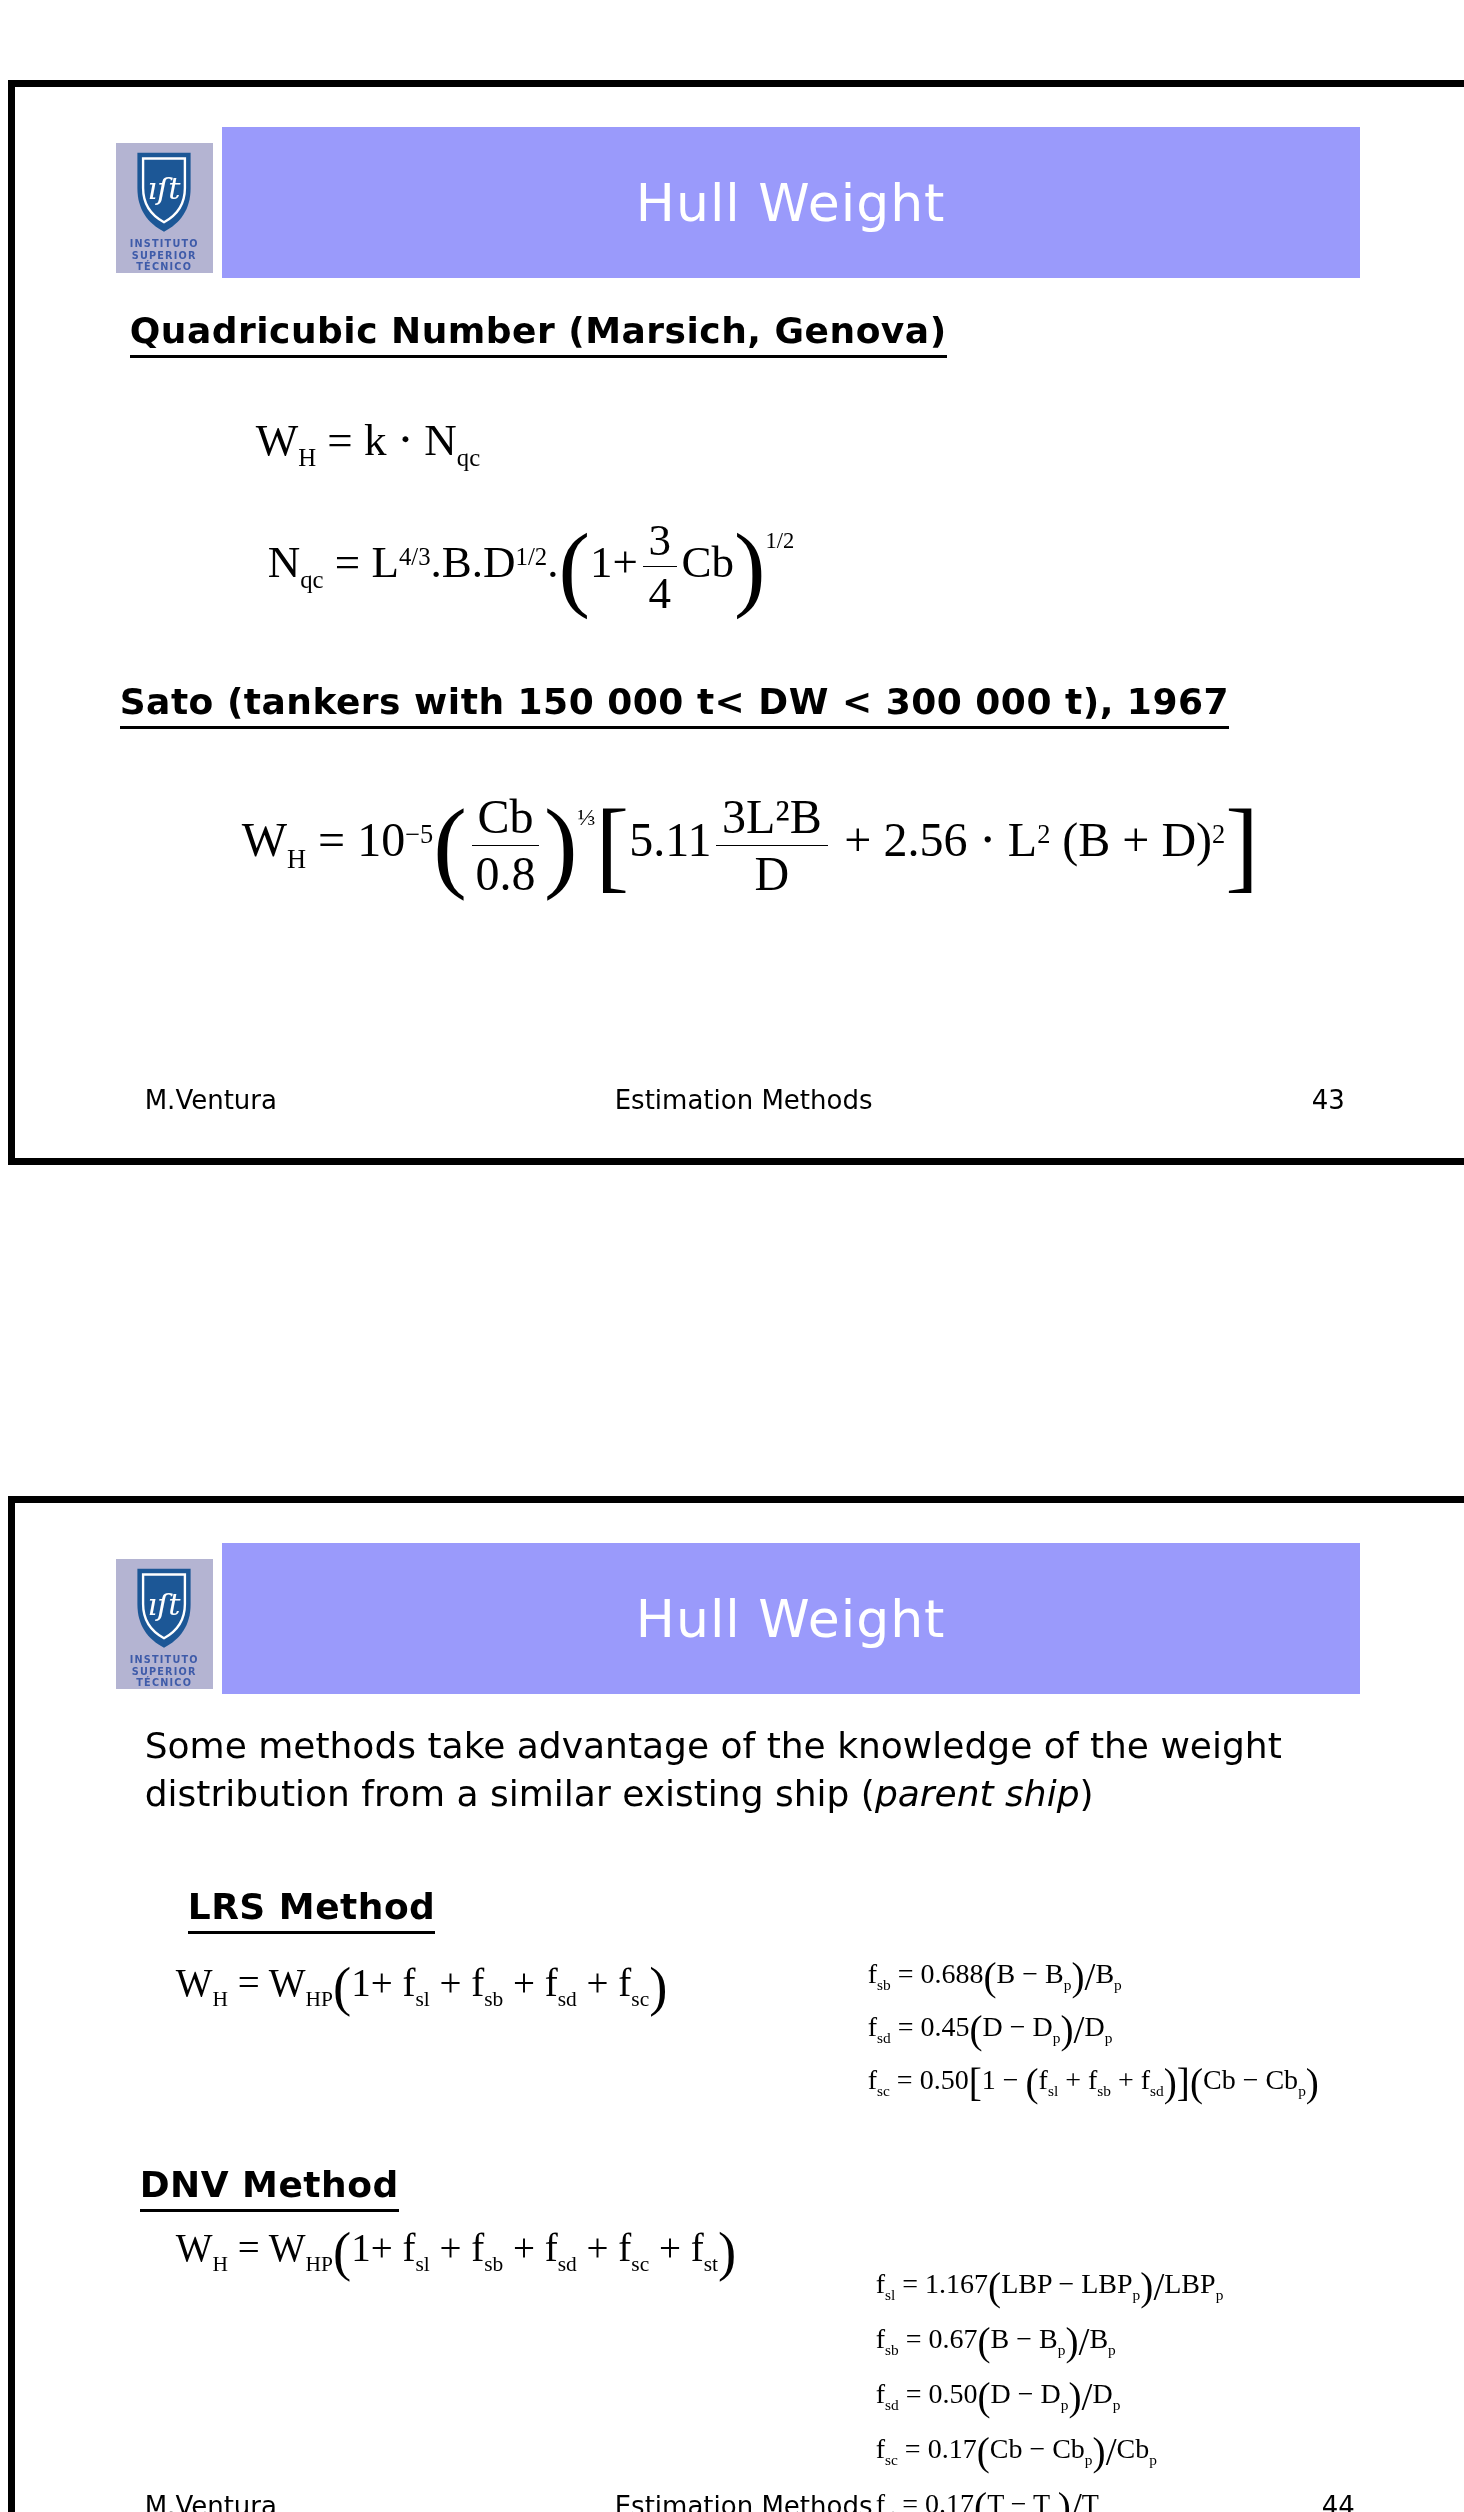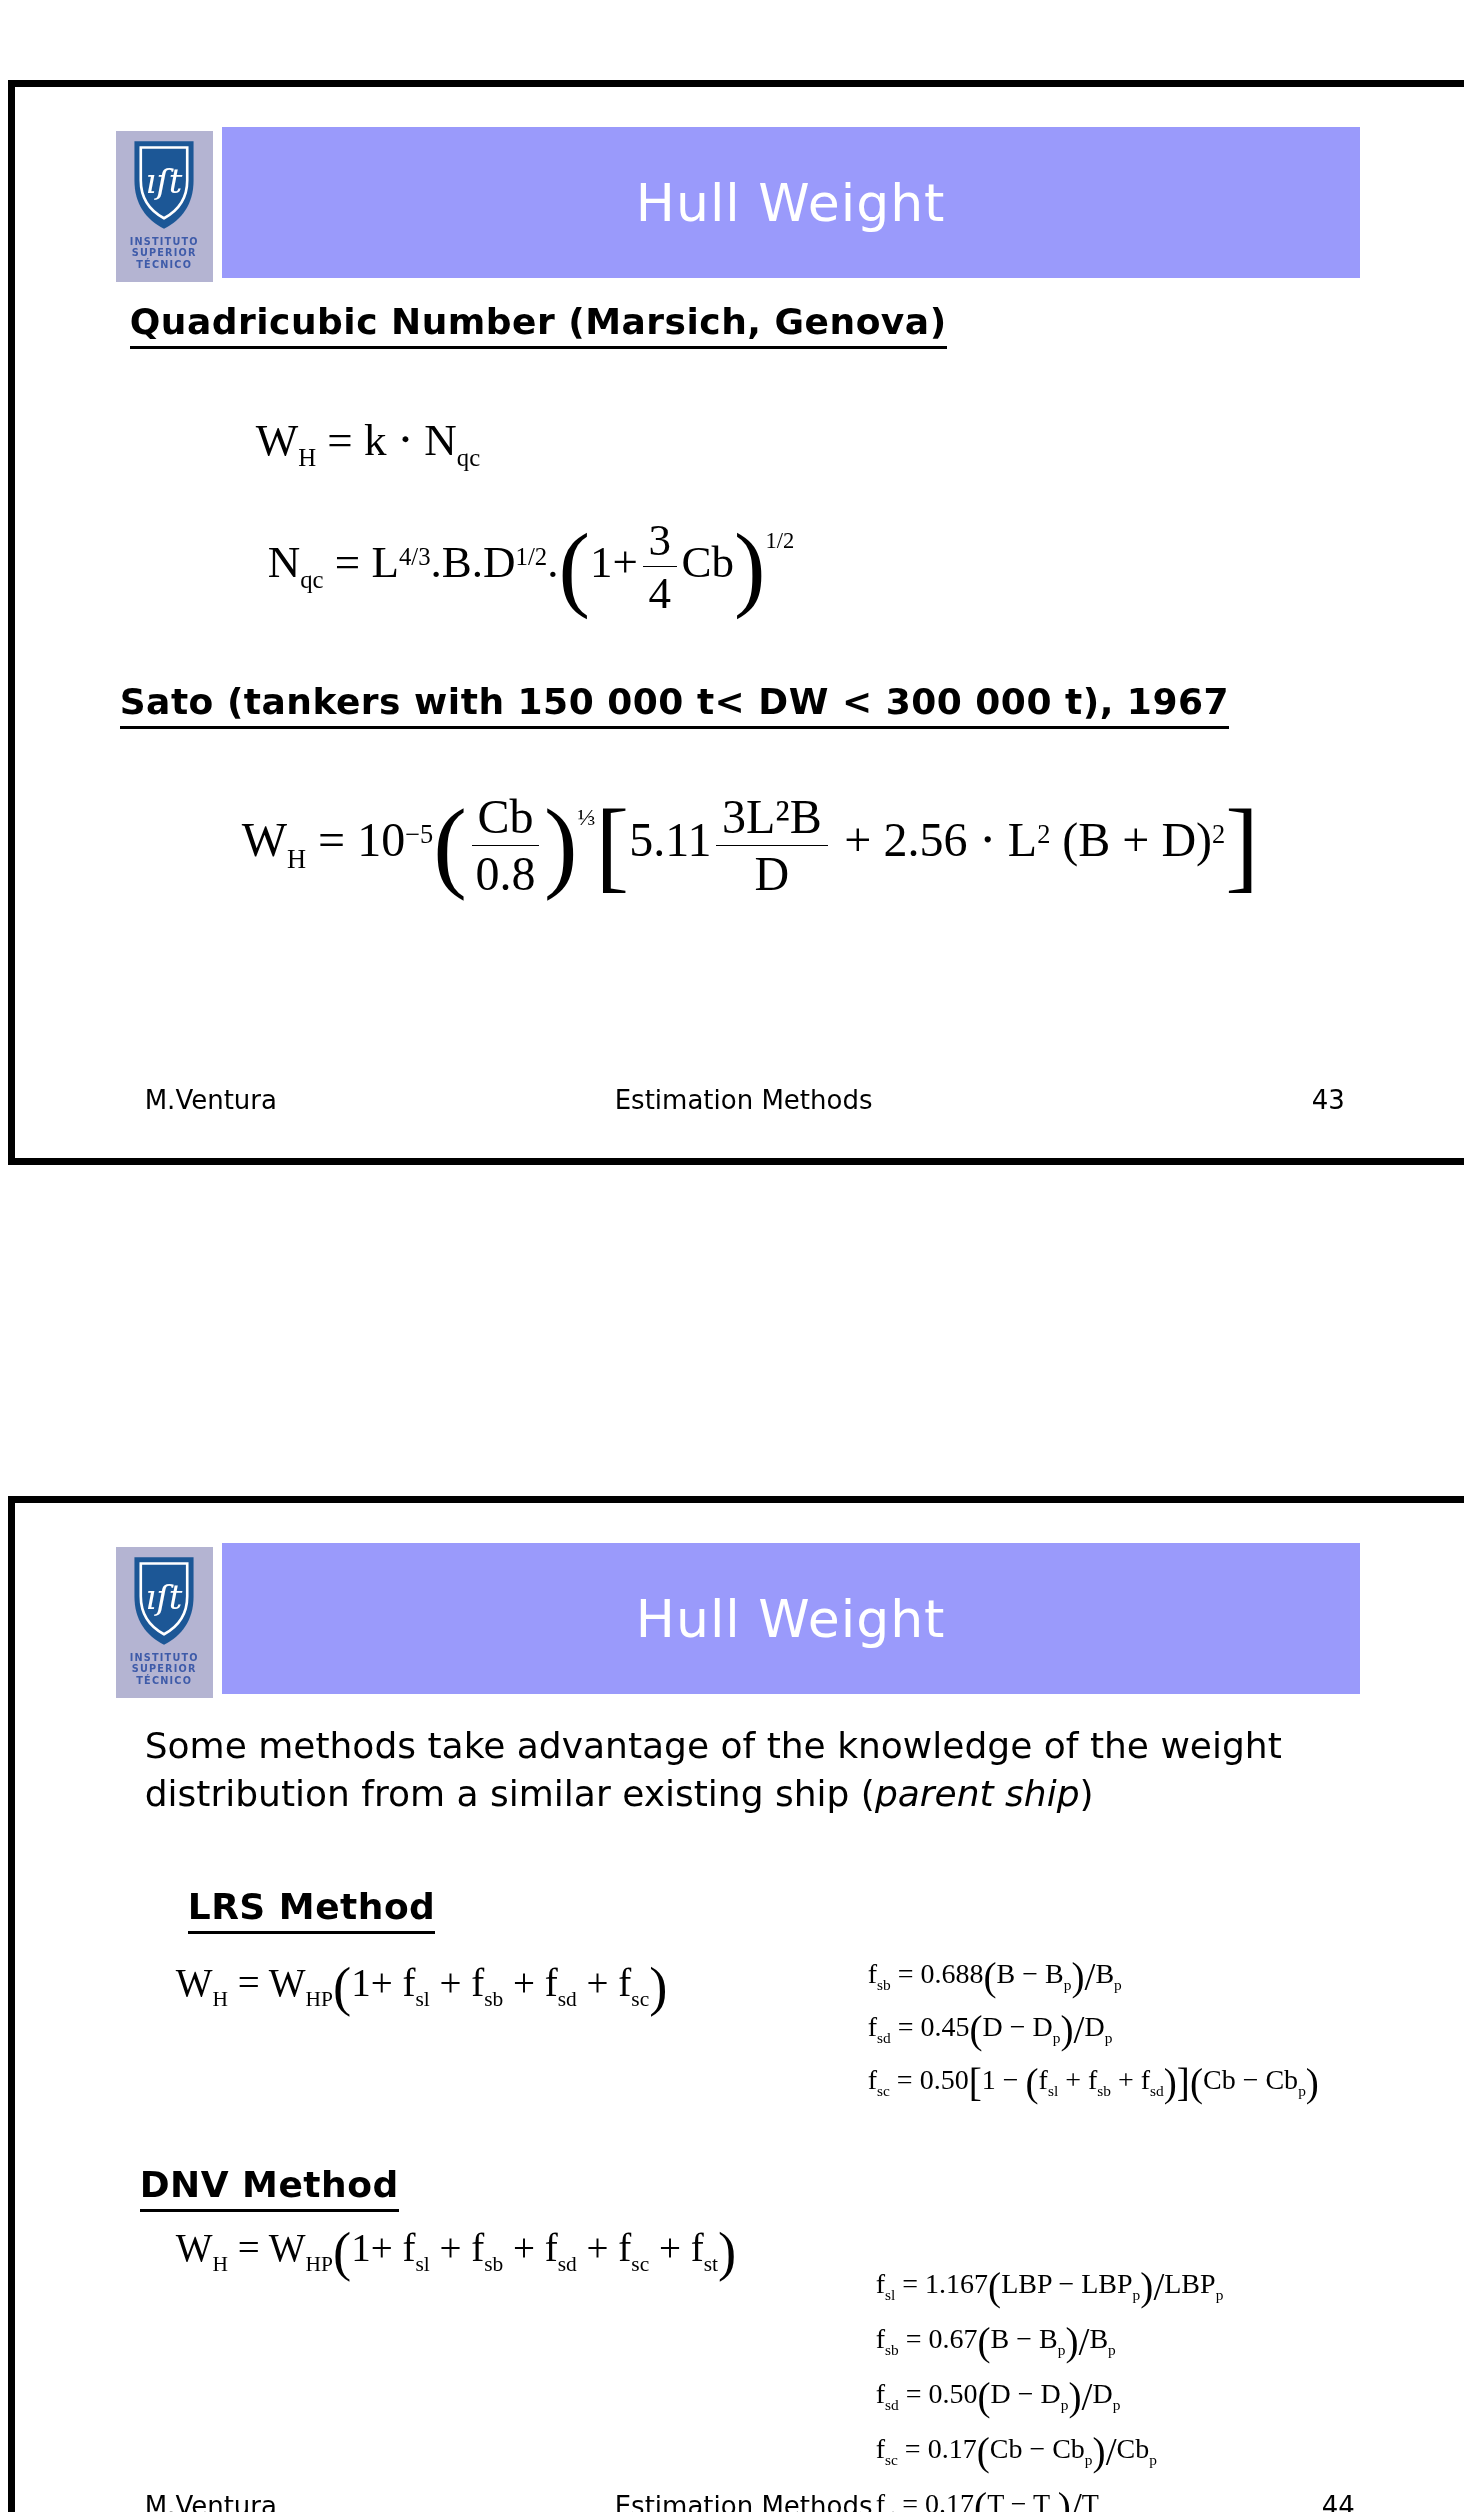--- a/index.html
+++ b/index.html
@@ -16,21 +16,21 @@
   .slide{
     position:absolute;left:7.7px;width:1534px;
     border:7.7px solid var(--ink);background:var(--paper);
   }
   #slide1{top:80px;height:1085px;}
   #slide2{top:1496px;height:1081px;}
   .slide-inner{position:relative;width:100%;height:100%;}
 
   
   .logo{
-    position:absolute;left:101px;top:44px;width:97px;height:151px;
+    position:absolute;left:101px;top:56px;width:97px;height:130px;
     background:var(--logo_bg);display:flex;flex-direction:column;align-items:center;
   }
   .logo svg{margin-top:6.8px;}
   .logo-caption{margin-top:2.9px;text-align:center;font-weight:bold;
     font-size:9.7px;line-height:11.6px;letter-spacing:1.2px;color:var(--caption);}
   .titlebar{
     position:absolute;left:207px;top:40px;width:1138px;height:151px;
     background:var(--bar);display:flex;align-items:center;justify-content:center;
   }
   .slide-title{color:#fff;font-size:52px;letter-spacing:1px;}
@@ -82,21 +82,21 @@
       <div class="logo-caption">
         <div>INSTITUTO</div>
         <div>SUPERIOR</div>
         <div>TÉCNICO</div>
       </div>
     </div>
     <div class="titlebar">
       <span class="slide-title">Hull Weight</span>
     </div>
 
-    <div class="sec-heading" style="left:115px;top:214px;">Quadricubic Number (Marsich, Genova)</div>
+    <div class="sec-heading" style="left:115px;top:223px;">Quadricubic Number (Marsich, Genova)</div>
 
     <div class="formula f46" style="left:241px;top:326px;"><span class="fx">W</span><span class="sub">H</span><span class="fx"> = k ⋅ N</span><span class="sub">qc</span></div>
 
     <div class="formula f46 tall" style="left:253px;top:428px;"><span class="fx">N</span><span class="sub">qc</span><span class="fx"> = L</span><span class="sup">4/3</span><span class="fx">.B.D</span><span class="sup">1/2</span><span class="fx">.</span><span class="big">(</span><span class="fx">1+</span><span class="frac">
           <span class="num">3</span>
           <span class="den">4</span>
         </span><span class="fx">Cb</span><span class="big">)</span><span class="hsup">1/2</span></div>
 
     <div class="sec-heading" style="left:105px;top:594px;">Sato (tankers with 150 000 t&lt; DW &lt; 300 000 t), 1967</div>
 

